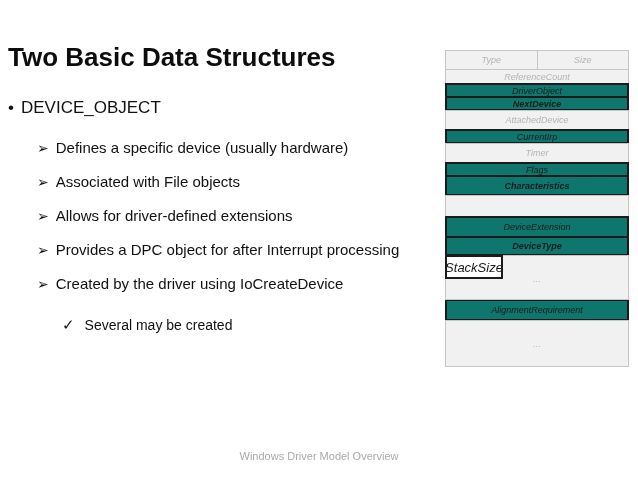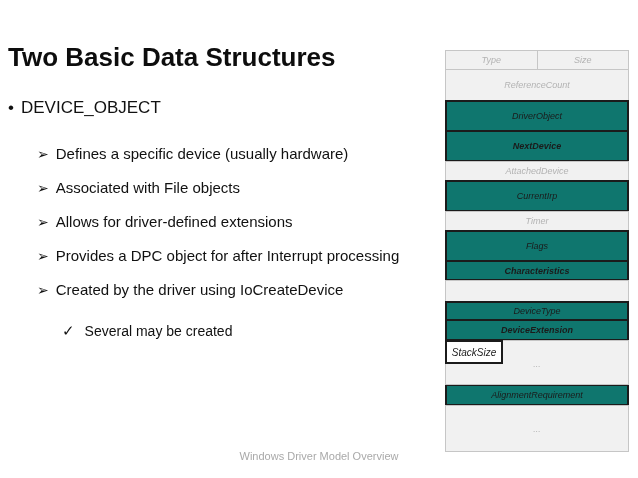--- a/index.html
+++ b/index.html
@@ -24,21 +24,21 @@
 
   .content {
     position: absolute;
     left: 8px; top: 97px;
     width: 412px;
     color: #111111;
   }
 
   .l1-bullet {
     font-size: 17px;
-    margin: 0 0 26px 0;
+    margin: 0 0 20px 0;
     line-height: 21px;
   }
   .l1-bullet .dot { margin-right: 7px; }
 
   .sub-bullet {
     font-size: 15px;
     line-height: 19px;
     margin: 0 0 14px 0;
     padding-left: 20px;   
     text-indent: 9px;     
@@ -89,21 +89,21 @@
   .g {
     background: #f1f1f1;
     border: 1px solid #c6c6c6;
     color: #b3b3b3;
   }
   .b {
     background: #0f766e;
     border: 2px solid #1b1b1b;
     color: #1b1b1b;
   }
-  .h24 { height: 20px; } .h23 { height: 32px; } .h22 { height: 22px; }
+  .h24 { height: 20px; } .h23 { height: 15px; } .h22 { height: 22px; }
   .h21 { height: 21px; } .h20 { height: 20px; }
 
   .split { padding: 0; }
   .split .cell {
     flex: 1;
     height: 100%;
     display: flex;
     align-items: center;
     justify-content: center;
   }
@@ -118,21 +118,21 @@
     left: -1px; top: -1px;
     box-sizing: border-box;
     width: 58px; height: 24px;
     background: #ffffff;
     border: 2px solid #1b1b1b;
     color: #1b1b1b;
     display: flex;
     align-items: center;
     justify-content: center;
     font-style: italic;
-    font-size: 10px;
+    font-size: 13px;
     text-align: center;
   }
   .stack-ellipsis {
     position: absolute;
     left: 0; top: 18px;
     width: 100%;
     text-align: center;
     color: #b3b3b3;
     font-style: italic;
     font-size: 9px;
@@ -179,21 +179,21 @@
   </div>
   <div class="row g h23">ReferenceCount</div>
   <div class="row b h23">DriverObject</div>
   <div class="row b h23">NextDevice</div>
   <div class="row g h20">AttachedDevice</div>
   <div class="row b h23">CurrentIrp</div>
   <div class="row g h20">Timer</div>
   <div class="row b h23">Flags</div>
   <div class="row b h21">Characteristics</div>
   <div class="row g h22"></div>
+  <div class="row b h22">DeviceExtension</div>
   <div class="row b h20">DeviceType</div>
-  <div class="row b h22">DeviceExtension</div>
   <div class="row g stack-block">
     <div class="stack-cell">StackSize</div>
     <div class="stack-ellipsis">...</div>
   </div>
   <div class="row b h22">AlignmentRequirement</div>
   <div class="row g tall-ellipsis">...</div>
 </div>
 
 </body></html>

